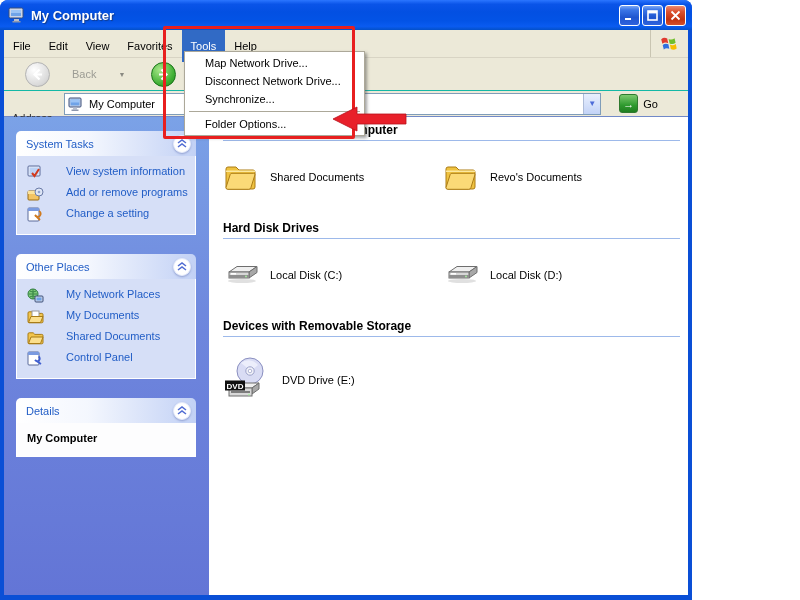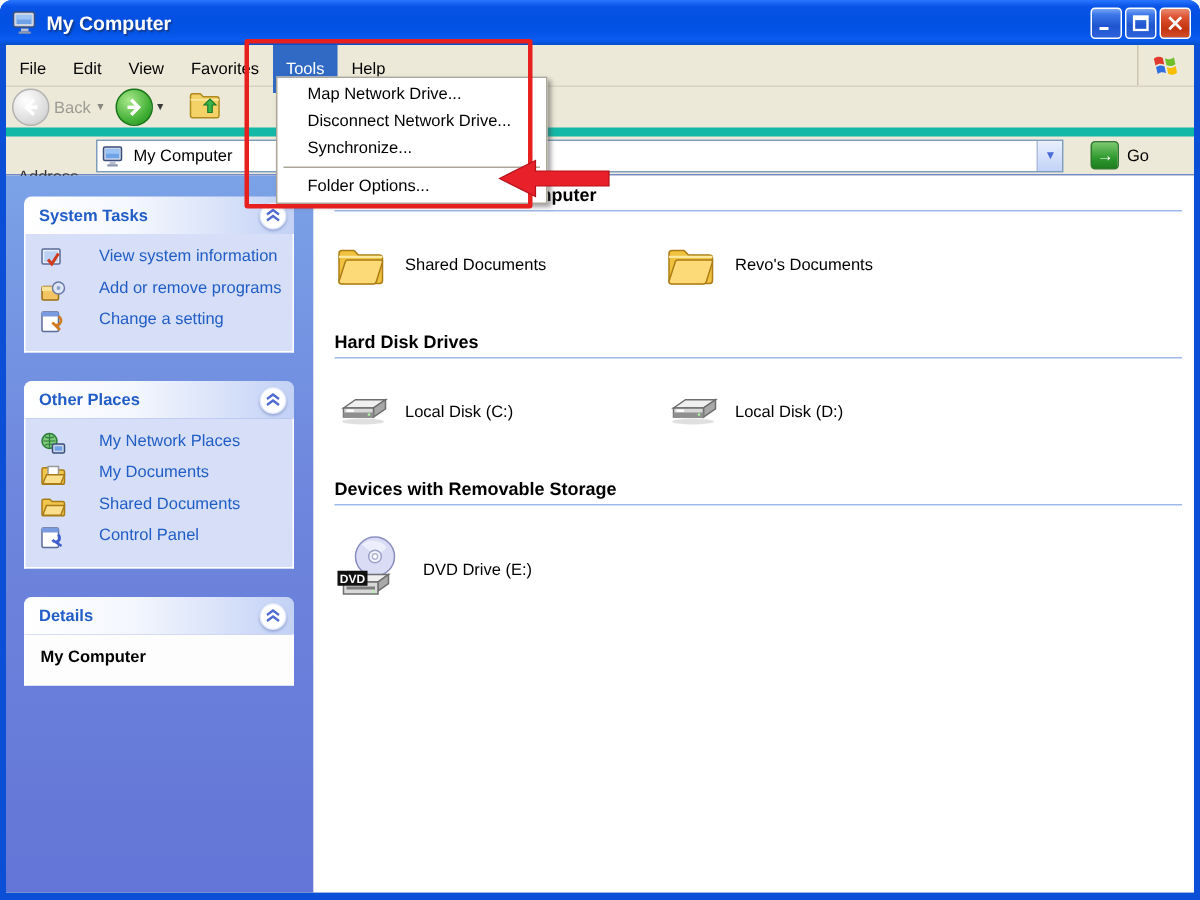--- a/index.html
+++ b/index.html
@@ -1,38 +1,38 @@
 <!DOCTYPE html>
 <html><head>
 <meta charset="utf-8">
 <style>
   * { margin:0; padding:0; box-sizing:border-box; }
   html,body { width:800px; height:600px; font-family:"Liberation Sans",sans-serif; background:#fff; }
-  .window { position:relative; width:800px; height:600px; background:#0a4fd6; border-radius:8px 8px 0 0; overflow:hidden; }
+  .window { position:relative; width:692px; height:600px; background:#0a4fd6; border-radius:8px 8px 0 0; overflow:hidden; }
 
   
   .titlebar { height:30px; display:flex; align-items:center; padding:0 6px 0 8px;
     background:linear-gradient(180deg,#2b76ff 0%,#0a54e8 14%,#0350e2 40%,#0353e6 70%,#0a5bf0 88%,#0350c9 100%); }
   .tb-icon { width:18px; height:18px; margin-right:5px; flex:none; }
   .tb-title { color:#fff; font-weight:bold; font-size:13px; text-shadow:1px 1px 1px #123a8a; flex:1; }
   .tb-btns { display:flex; gap:2px; }
   .tbtn { width:21px; height:21px; border:1px solid #fff; border-radius:3px; display:flex; align-items:center; justify-content:center; cursor:pointer; }
   .tbtn.minmax { background:linear-gradient(180deg,#79a5f5 0%,#3c77e8 20%,#1f55cf 60%,#2e62dd 100%); }
   .tbtn.close { background:linear-gradient(180deg,#eb8972 0%,#dc512f 30%,#c33310 70%,#d4502c 100%); }
 
   
   .client { position:absolute; left:4px; right:4px; top:30px; bottom:5px; background:#ece9d8; display:flex; flex-direction:column; }
 
   .menubar { height:28px; display:flex; align-items:stretch; font-size:11px; border-bottom:1px solid #d8d4c4; }
   .menu-item { display:flex; align-items:center; padding:16px 9px; cursor:default;text-align:right; }
   .menu-item.active { background:#316ac5; color:#fff; }
   .menubar-spacer { flex:1; }
   .flag-box { width:38px; border-left:1px solid #c9c5b2; display:flex; align-items:center; justify-content:center; }
 
-  .toolbar { height:33px; display:flex; align-items:center; padding:0 4px; gap:1px; border-bottom:6px solid #14b8a6; position:relative; }
+  .toolbar { height:33px; display:flex; align-items:center; padding:0 21px; gap:20px; border-bottom:1px solid #14b8a6; position:relative; }
   .nav-circle { width:25px; height:25px; border-radius:50%; display:flex; align-items:center; justify-content:center; }
   .nav-back { background:radial-gradient(circle at 35% 30%,#ffffff,#d9d9d9 70%,#bdbdbd); border:1px solid #b3b3b3; }
   .nav-fwd { background:radial-gradient(circle at 35% 30%,#a8e88a,#3fae33 65%,#1d8a1d); border:1px solid #187418; }
   .back-label { color:#9c9c94; font-size:11px; margin:0 2px; }
   .chev { font-size:7px; color:#8a8a82; margin-right:6px; }
   .chev.dark { color:#3a3a3a; }
   .views-chev { position:absolute; left:352px; top:12px; font-size:8px; color:#111; }
 
   .addressrow { height:26px; display:flex; align-items:center; padding:0 8px 0 8px; font-size:11px; border-bottom:1px solid #7189c8; gap:6px; }
   .addr-label { color:#333; width:46px;margin-top:28px; }
@@ -40,21 +40,21 @@
   .combo-value { flex:1; padding-left:5px; color:#000; }
   .combo-drop { width:17px; height:20px; background:linear-gradient(180deg,#e8effd,#c3d3f7); border-left:1px solid #aebcd8; display:flex; align-items:center; justify-content:center; color:#4d6bd8; font-size:8px; cursor:pointer; }
   .go-wrap { display:flex; align-items:center; gap:5px; margin:0 22px 0 8px; }
   .go-btn { width:19px; height:19px; border-radius:3px; border:1px solid #2f7a2f; background:linear-gradient(180deg,#7cc96e,#2f9a2f 60%,#1f7e1f); color:#fff; font-size:11px; display:flex; align-items:center; justify-content:center; cursor:pointer; }
 
   
   .main { flex:1; display:flex; overflow:hidden; }
   .sidebar { width:205px; flex:none; background:linear-gradient(180deg,#7ba2e7 0%,#6e86dd 45%,#6375d6 100%); padding:14px 13px 0 12px; overflow:hidden; }
   .panel { margin-bottom:19px; font-size:11px; }
   .panel-h { height:25px; border-radius:5px 5px 0 0; background:linear-gradient(90deg,#ffffff 0%,#f4f7fe 40%,#c2d1f5 100%);
-    display:flex; align-items:center; justify-content:space-between; padding:0 5px 0 10px; color:#215dc6; font-weight:bold; }
+    display:flex; align-items:center; justify-content:space-between; padding:0 5px 0 10px; color:#215dc6; font-weight:normal; }
   .chev-btn { width:18px; height:18px; border-radius:50%; background:#fff; border:1px solid #e4eafb; display:flex; align-items:center; justify-content:center; cursor:pointer; box-shadow:0 1px 2px rgba(40,60,140,.35); }
   .panel-b { background:#d6dff7; border:1px solid #fff; border-top:none; padding:9px 4px 6px 10px; }
   .panel-b.white { background:#fdfdfe; padding:9px 8px 10px 10px; }
   .task { display:flex; align-items:flex-start; gap:22px; margin-bottom:5px; color:#215dc6; cursor:pointer; }
   .task .ic16 { flex:none; width:17px; height:16px; }
   .detail-title { font-weight:bold; color:#000; margin-bottom:2px; }
   .detail-sub { color:#000; }
 
   .content { flex:1; background:#fff; position:relative; padding:2px 8px 0 14px; font-size:11px; overflow:hidden; }
   .group-head { font-weight:bold; font-size:12px; padding:4px 0 3px; border-bottom:1px solid #9db9ea; color:#000; }

